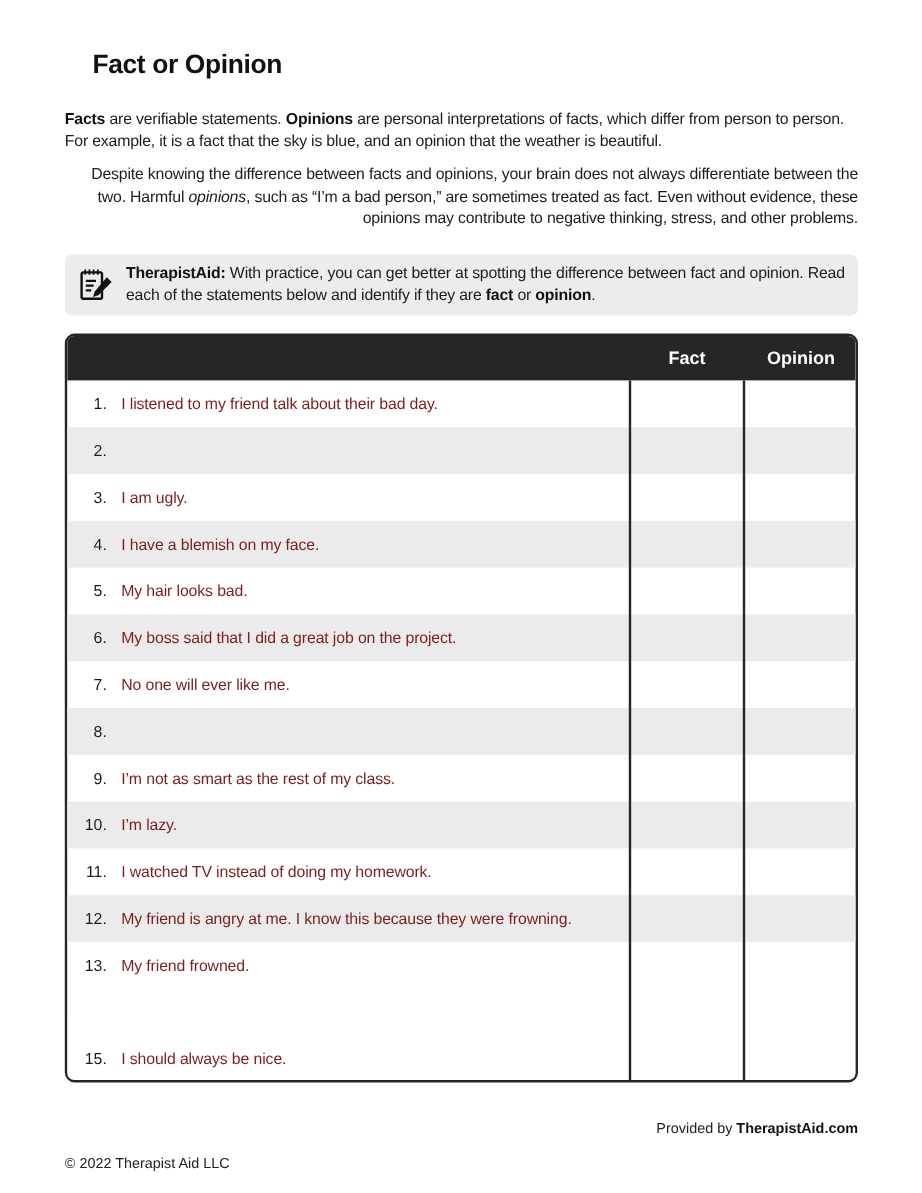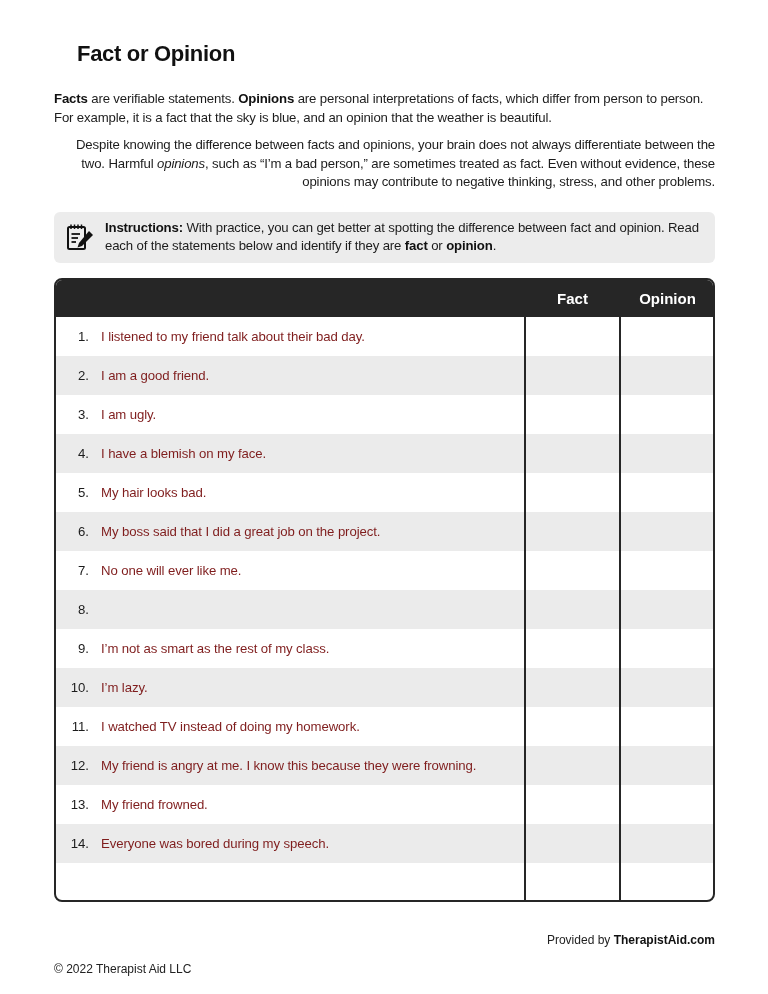--- a/index.html
+++ b/index.html
@@ -50,38 +50,37 @@
       <rect x="3" y="5" width="17" height="22" rx="1.5" fill="none" stroke="#111" stroke-width="2"></rect>
       <line x1="6" y1="2.5" x2="6" y2="7" stroke="#111" stroke-width="1.5"></line>
       <line x1="9.5" y1="2.5" x2="9.5" y2="7" stroke="#111" stroke-width="1.5"></line>
       <line x1="13" y1="2.5" x2="13" y2="7" stroke="#111" stroke-width="1.5"></line>
       <line x1="16.5" y1="2.5" x2="16.5" y2="7" stroke="#111" stroke-width="1.5"></line>
       <line x1="6.5" y1="12" x2="15" y2="12" stroke="#111" stroke-width="1.8"></line>
       <line x1="6.5" y1="16" x2="13" y2="16" stroke="#111" stroke-width="1.8"></line>
       <line x1="6.5" y1="20" x2="11" y2="20" stroke="#111" stroke-width="1.8"></line>
       <path d="M24 9 L28 13 L17 24 L12.5 25.5 L14 21 Z" fill="#111"></path>
     </svg>
-    <div class="instr-text"><b>Instructions:</b><span> With practice, you can get better at spotting the difference between fact and opinion. Read each of the statements below and identify if they are </span><b>fact</b><span> or </span><b>opinion</b><span>.</span></div>
+    <div class="instr-text"><b>TherapistAid:</b><span> With practice, you can get better at spotting the difference between fact and opinion. Read each of the statements below and identify if they are </span><b>fact</b><span> or </span><b>opinion</b><span>.</span></div>
   </div>
 
   <div class="table">
     <div class="thead">
       <div class="th th-fact">Fact</div>
       <div class="th th-opinion">Opinion</div>
     </div>
     <div class="tbody" id="tbody">
         <div class="row" style="top: 0px;">
           <span class="num">1.</span>
           <span class="stmt">I listened to my friend talk about their bad day.</span>
           <div class="cell cell-fact"></div>
           <div class="cell cell-opinion"></div>
         </div>
         <div class="row alt" style="top: 39px;">
           <span class="num">2.</span>
-          <span class="stmt">I am a good friend.</span>
           <div class="cell cell-fact"></div>
           <div class="cell cell-opinion"></div>
         </div>
         <div class="row" style="top: 78px;">
           <span class="num">3.</span>
           <span class="stmt">I am ugly.</span>
           <div class="cell cell-fact"></div>
           <div class="cell cell-opinion"></div>
         </div>
         <div class="row alt" style="top: 117px;">
@@ -136,23 +135,23 @@
           <span class="stmt">My friend is angry at me. I know this because they were frowning.</span>
           <div class="cell cell-fact"></div>
           <div class="cell cell-opinion"></div>
         </div>
         <div class="row" style="top: 468px;">
           <span class="num">13.</span>
           <span class="stmt">My friend frowned.</span>
           <div class="cell cell-fact"></div>
           <div class="cell cell-opinion"></div>
         </div>
-        <div class="row alt" style="top: 507px;">
-          <span class="num">14.</span>
-          <span class="stmt">Everyone was bored during my speech.</span>
+        <div class="row" style="top: 546px;">
+          <span class="num">15.</span>
+          <span class="stmt">I should always be nice.</span>
           <div class="cell cell-fact"></div>
           <div class="cell cell-opinion"></div>
         </div>
       </div>
     <div class="vline v1"></div>
     <div class="vline v2"></div>
   </div>
 
   <div class="footer-left">© 2022 Therapist Aid LLC</div>
   <div class="footer-right"><span>Provided by </span><b>TherapistAid.com</b></div>

